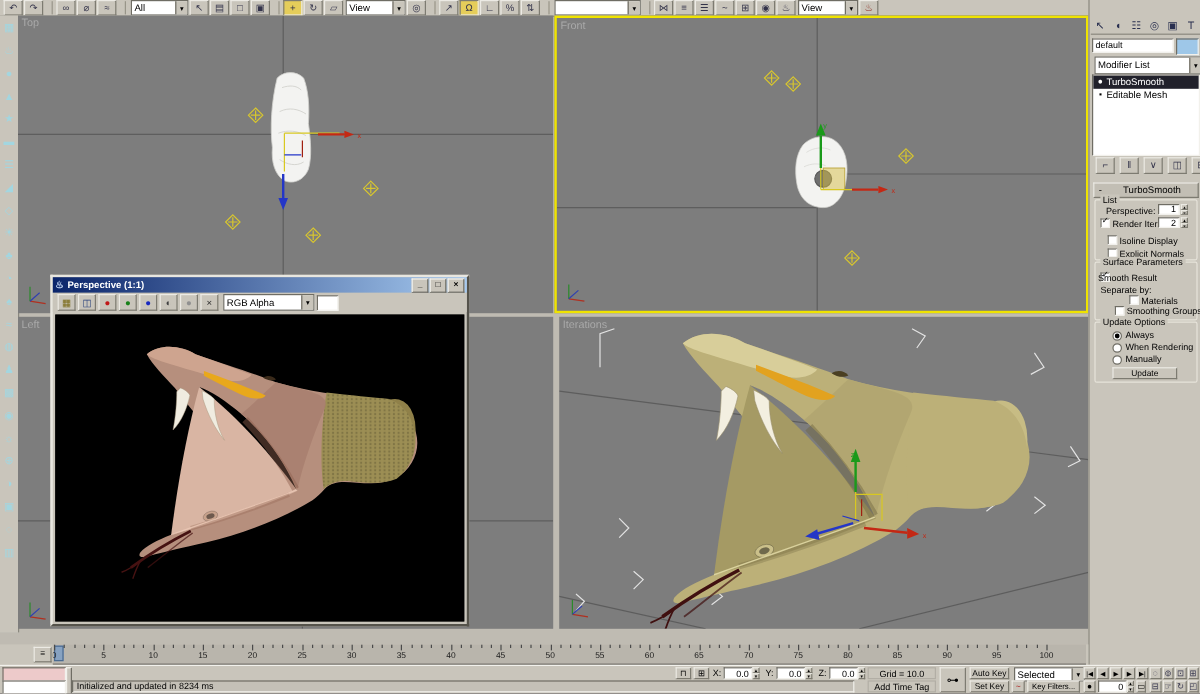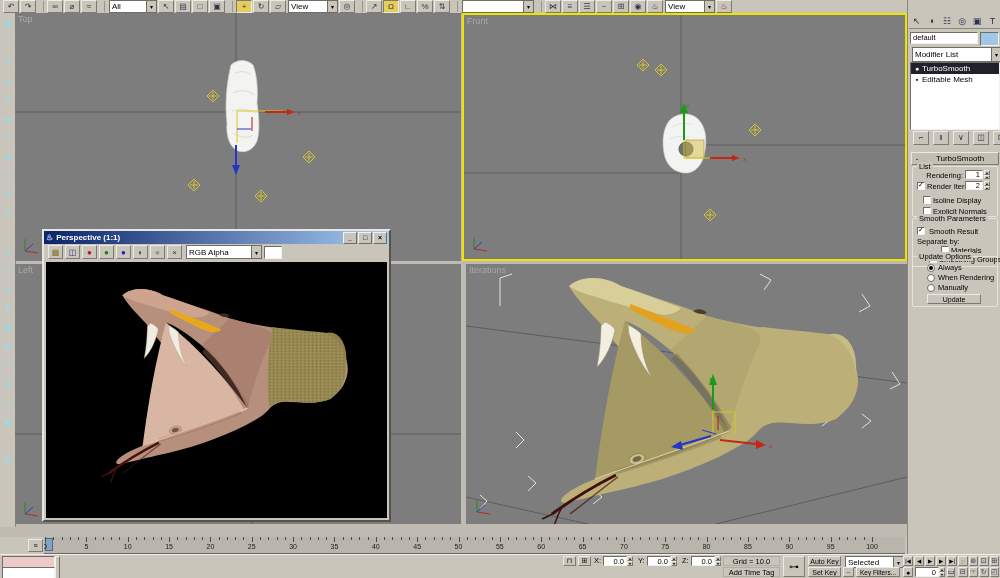--- a/index.html
+++ b/index.html
@@ -464,51 +464,51 @@
         <div class="ibtn sb">⊞</div>
       </div>
 
     <div id="ro-header">
       <span class="mn">-</span>
       <span class="tt">TurboSmooth</span>
     </div>
 
     <div class="group" style="left:4px;top:166px;width:84px;height:49px">
       <span class="grouplabel">List</span>
-      <span class="rlbl" style="left:2px;top:4px;width:48px;text-align:right">Rendering:</span>
+      <span class="rlbl" style="left:2px;top:4px;width:48px;text-align:right">Perspective:</span>
       <span class="fld" style="left:52px;top:3px;width:18px;height:9px">1</span>
       <span class="spin" style="left:71px;top:3px;height:9px">
           <b class="u"></b>
           <b class="d"></b>
         </span>
       <span class="cb checked" style="left:4px;top:15px"></span>
       <span class="rlbl" style="left:14px;top:15px">Render Iters:</span>
       <span class="fld" style="left:52px;top:14px;width:18px;height:9px">2</span>
       <span class="spin" style="left:71px;top:14px;height:9px">
           <b class="u"></b>
           <b class="d"></b>
         </span>
       <span class="cb" style="left:10px;top:29px"></span>
       <span class="rlbl" style="left:20px;top:29px">Isoline Display</span>
       <span class="cb" style="left:10px;top:40px"></span>
       <span class="rlbl" style="left:20px;top:40px">Explicit Normals</span>
     </div>
 
     <div class="group" style="left:4px;top:218px;width:84px;height:47px">
-      <span class="grouplabel">Smooth Parameters</span>
+      <span class="grouplabel">Surface Parameters</span>
       <span class="cb checked" style="left:4px;top:8px"></span>
-      <span class="rlbl" style="left:16px;top:8px">Smooth Result</span>
+      <span class="rlbl" style="left:2px;top:8px">Smooth Result</span>
       <span class="rlbl" style="left:4px;top:18px">Separate by:</span>
       <span class="cb" style="left:28px;top:27px"></span>
       <span class="rlbl" style="left:38px;top:27px">Materials</span>
       <span class="cb" style="left:16px;top:36px"></span>
       <span class="rlbl" style="left:26px;top:36px">Smoothing Groups</span>
     </div>
 
-    <div class="group" style="left:4px;top:256px;width:84px;height:49px">
+    <div class="group" style="left:4px;top:268px;width:84px;height:49px">
       <span class="grouplabel">Update Options</span>
       <span class="radio sel" style="left:14px;top:7px"></span>
       <span class="rlbl" style="left:25px;top:6px">Always</span>
       <span class="radio" style="left:14px;top:17px"></span>
       <span class="rlbl" style="left:25px;top:16px">When Rendering</span>
       <span class="radio" style="left:14px;top:27px"></span>
       <span class="rlbl" style="left:25px;top:26px">Manually</span>
       <div class="pbtn" style="left:14px;top:37px;width:54px;height:10px">Update</div>
     </div>
   </div>
@@ -640,20 +640,21 @@
         <div class="tick" style="left: 819.73px;"></div>
         <div class="tick mj" style="left: 828px;"></div>
         <span class="ticklbl" style="left: 819px;">100</span>
       </div>
   </div>
 
   <div id="statusbar">
     <div class="abs sunken" style="left:2px;top:1px;width:51px;height:10px;background:#edcaca"></div>
     <div class="abs sunken" style="left:2px;top:12px;width:51px;height:10px"></div>
     <div class="abs raised" style="left:55px;top:1px;width:3px;height:21px"></div>
+    <div class="sfield" style="left:60px;top:12px;width:652px;height:10px">Initialized and updated in 8234 ms</div>
 
     <div class="pbtn" style="left:563px;top:1px;width:13px;height:10px">⊓</div>
     <div class="pbtn" style="left:578px;top:1px;width:13px;height:10px">⊞</div>
     <span class="stext" style="left:594px;top:1px">X:</span>
     <div class="fld" style="left:603px;top:1px;width:24px;height:10px;line-height:9px">0.0</div>
     <span class="spin" style="left:627px;top:1px;height:10px">
         <b class="u"></b>
         <b class="d"></b>
       </span>
     <span class="stext" style="left:638px;top:1px">Y:</span>

